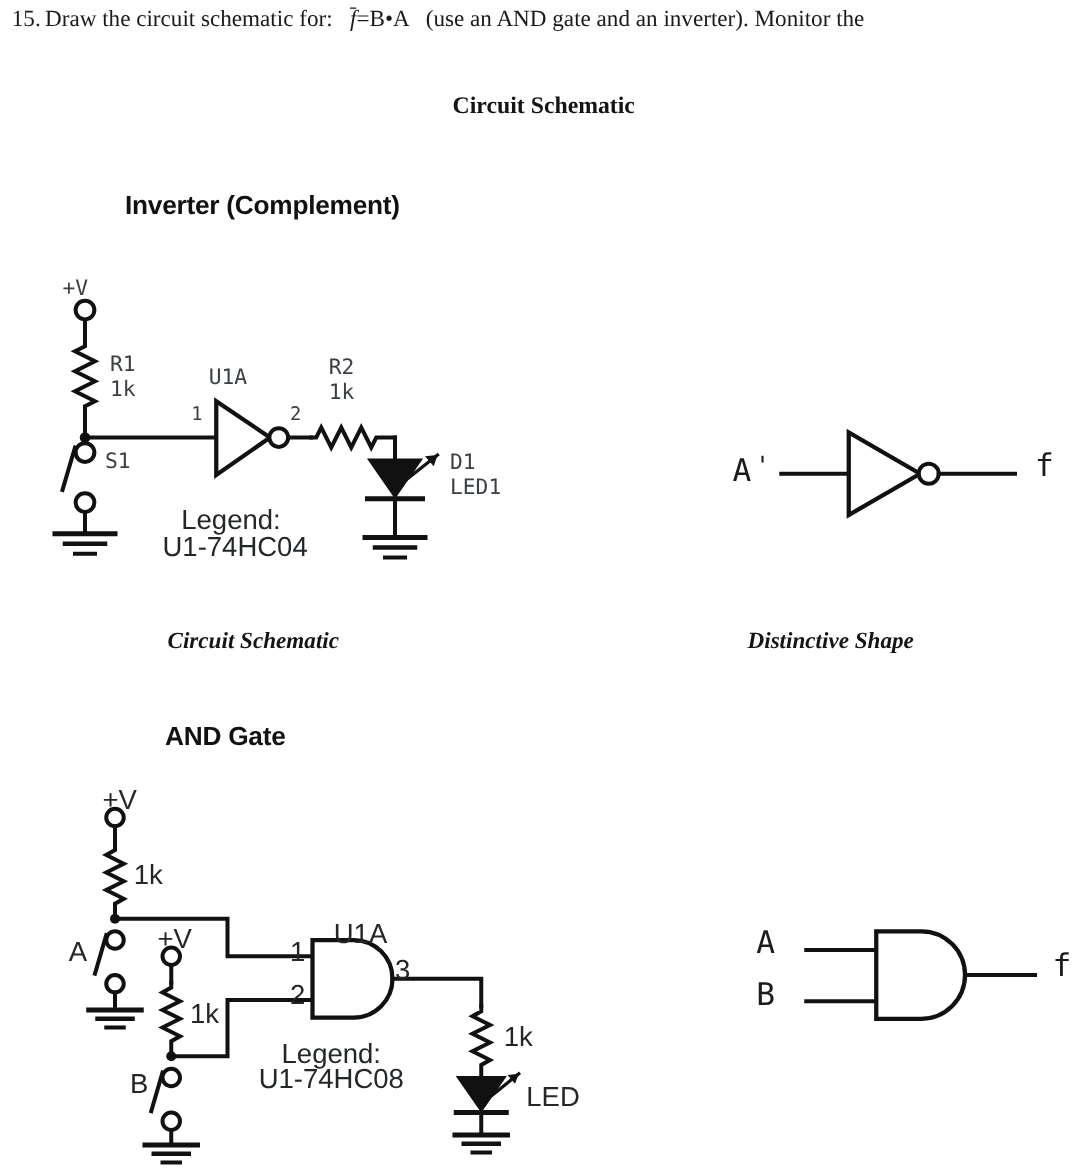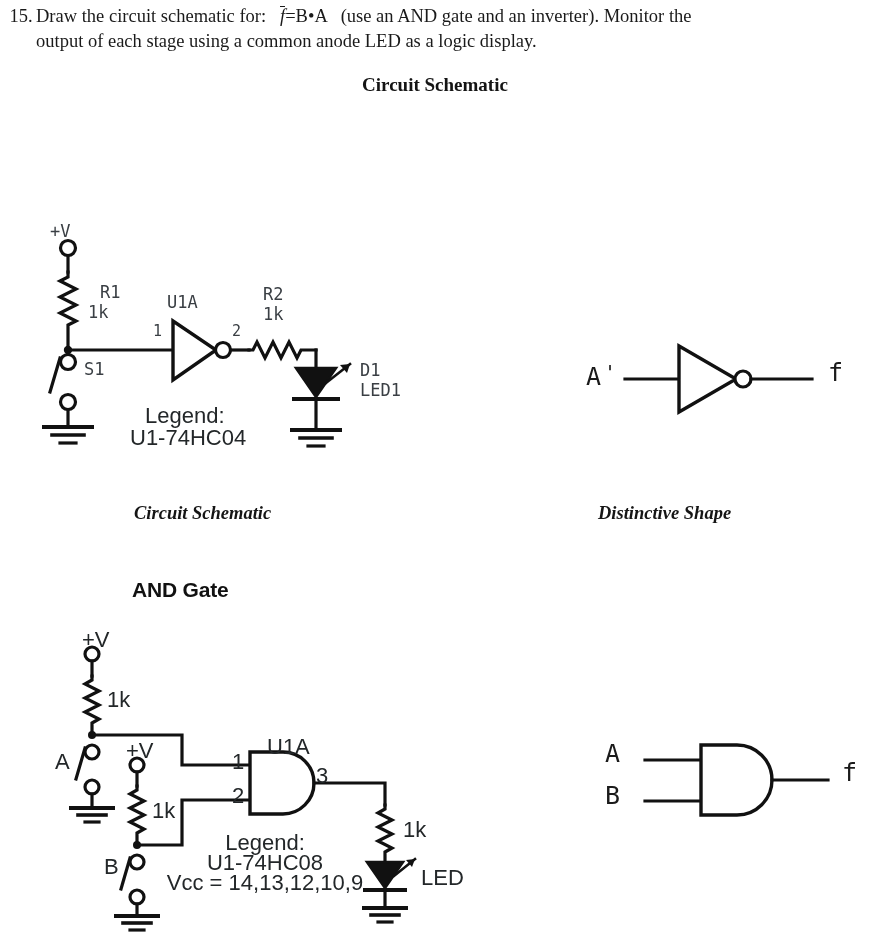--- a/index.html
+++ b/index.html
@@ -119,26 +119,26 @@
 
   <div id="question">
     <span class="qnum">15.</span>
     <span class="qbody">
       <span>Draw the circuit schematic for:</span>
       &nbsp;
       <span><span class="overbar italic-f">f</span><span>=</span><span>B</span><span>•</span><span>A</span></span>
       &nbsp;
       <span>(use an AND gate and an inverter).  Monitor the</span>
       <br>
-      <span>output of each stage using a common anode LED as a logic display.</span>
     </span>
   </div>
 
   <div id="schem-title">Circuit Schematic</div>
 
+  <div class="section-heading" id="heading-inverter">Inverter (Complement)</div>
   <div class="section-heading" id="heading-and">AND Gate</div>
 
   <div class="fig-caption" id="cap-circuit-1">Circuit Schematic</div>
   <div class="fig-caption" id="cap-distinct-1">Distinctive Shape</div>
 
   <svg class="draw" viewBox="0 0 870 935">
     <g fill="none" stroke="#111111" stroke-width="3.2" stroke-linecap="square">
 
       <circle cx="68" cy="248" r="7.5" fill="#ffffff" stroke="#111111" stroke-width="3.2"></circle>
 
@@ -236,21 +236,21 @@
 
       <line x1="645" y1="760" x2="701" y2="760"></line>
       <line x1="645" y1="801" x2="701" y2="801"></line>
       <path d="M 701,745 L 737,745 A 35 35 0 0 1 737,815 L 701,815 Z" fill="#ffffff" stroke="#111111" stroke-width="3.4"></path>
       <line x1="772" y1="780" x2="828" y2="780"></line>
 
     </g>
   </svg>
 
   <div class="lbl" style="left:50px; top:222px;">+V</div>
-  <div class="lbl" style="left:88px; top:283px;margin-left:12px;">R1</div>
+  <div class="lbl" style="left:88px; top:283px;">R1</div>
   <div class="lbl" style="left:88px; top:303px;">1k</div>
   <div class="lbl" style="left:84px; top:360px;">S1</div>
   <div class="lbl" style="left:167px; top:293px;">U1A</div>
   <div class="lbl small" style="left:153px; top:322px;">1</div>
   <div class="lbl small" style="left:232px; top:322px;">2</div>
   <div class="lbl" style="left:263px; top:285px;">R2</div>
   <div class="lbl" style="left:263px; top:305px;">1k</div>
   <div class="lbl" style="left:360px; top:361px;">D1</div>
   <div class="lbl" style="left:360px; top:381px;">LED1</div>
   <div class="lbl sans" style="left:145px; top:406px;">Legend:</div>
@@ -267,19 +267,18 @@
   <div class="lbl sans" style="left:104px; top:857px;">B</div>
   <div class="lbl sans" style="left:267px; top:737px;">U1A</div>
   <div class="lbl sans" style="left:232px; top:752px;">1</div>
   <div class="lbl sans" style="left:232px; top:786px;">2</div>
   <div class="lbl sans" style="left:316px; top:766px;">3</div>
   <div class="lbl sans" style="left:403px; top:820px;">1k</div>
   <div class="lbl sans" style="left:421px; top:868px;">LED</div>
 
   <div class="lbl sans center" style="left:185px; top:833px; width:160px;">Legend:</div>
   <div class="lbl sans center" style="left:185px; top:853px; width:160px;">U1-74HC08</div>
-  <div class="lbl sans center" style="left:165px; top:873px; width:200px;">Vcc = 14,13,12,10,9</div>
 
   <div class="lbl big" style="left:605px; top:744px;">A</div>
   <div class="lbl big" style="left:605px; top:786px;">B</div>
   <div class="lbl big" style="left:842px; top:763px;">f</div>
 
 </div>
 
 </body></html>

